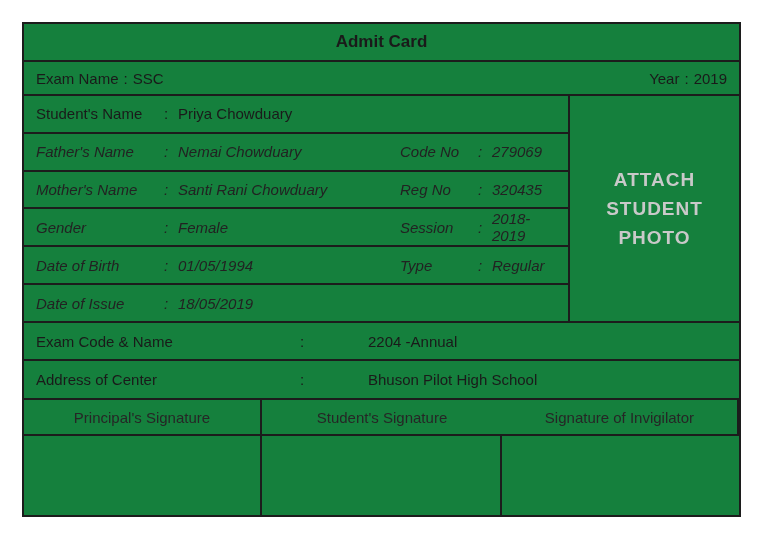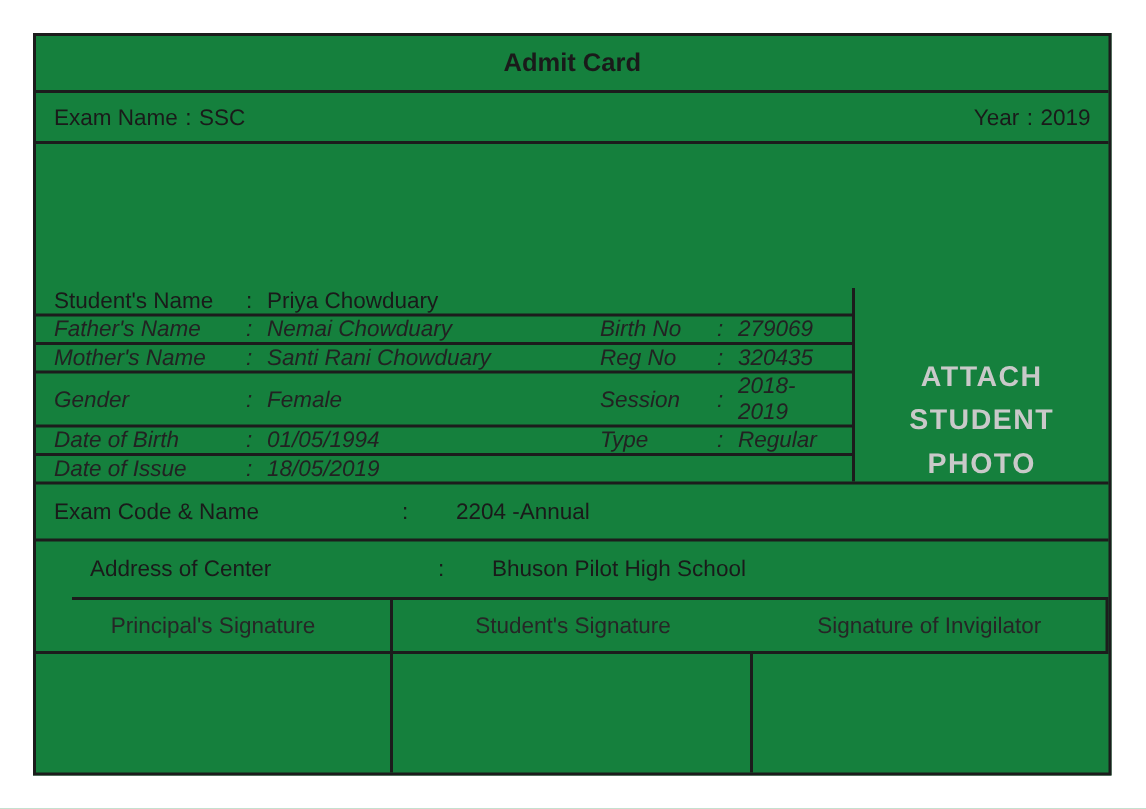--- a/index.html
+++ b/index.html
@@ -30,21 +30,20 @@
     border-bottom: 2px solid #1c1c1c;
     display: flex; align-items: center; justify-content: space-between;
     padding: 0 12px; font-size: 15px;
   }
   .pair { display: inline-flex; align-items: center; white-space: pre; }
   .pair .colon { margin: 0 5px; }
   .middle {
     height: 227px;
     border-bottom: 2px solid #1c1c1c;
     display: flex;
-    align-items: flex-end;
   }
   .details {
     width: 546px;
     border-right: 2px solid #1c1c1c;
     display: flex; flex-direction: column;
   }
   .drow {
     flex: 1;
     display: grid;
     grid-template-columns: 128px 14px 222px 78px 14px 1fr;
@@ -64,22 +63,23 @@
     font-weight: bold; font-size: 19px; letter-spacing: 1px;
   }
   .row-info {
     height: 38px;
     border-bottom: 2px solid #1c1c1c;
     display: grid;
     grid-template-columns: 232px 36px 1fr;
     align-items: center;
     padding: 0 12px;
     font-size: 15px;
-  }
-  .row-info.address { height: 39px; margin-left: 24px; }
+    gap: 32px;
+  }
+  .row-info.address { height: 39px; }
   .sig-header {
     height: 36px;
     border-bottom: 2px solid #1c1c1c;
     display: grid;
     grid-template-columns: 238px 240px 1fr;
     font-size: 15px;
     color: #262626;
     text-align: center;
   }
   .sig-header .sig-cell {
@@ -121,21 +121,21 @@
       <div class="drow">
         <span>Student's Name</span>
         <span>:</span>
         <span>Priya Chowduary</span>
       </div>
 
       <div class="drow italic">
         <span>Father's Name</span>
         <span>:</span>
         <span>Nemai Chowduary</span>
-        <span>Birth No</span>
+        <span>Code No</span>
         <span>:</span>
         <span>279069</span>
       </div>
 
       <div class="drow italic">
         <span>Mother's Name</span>
         <span>:</span>
         <span>Santi Rani Chowduary</span>
         <span>Reg No</span>
         <span>:</span>

